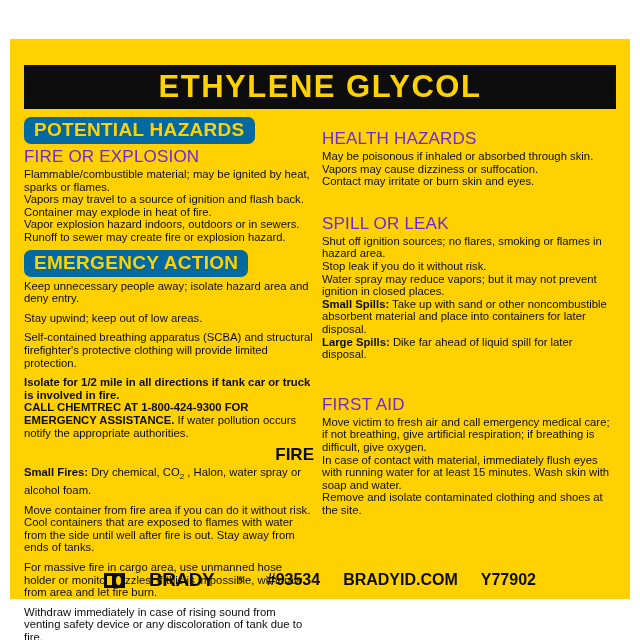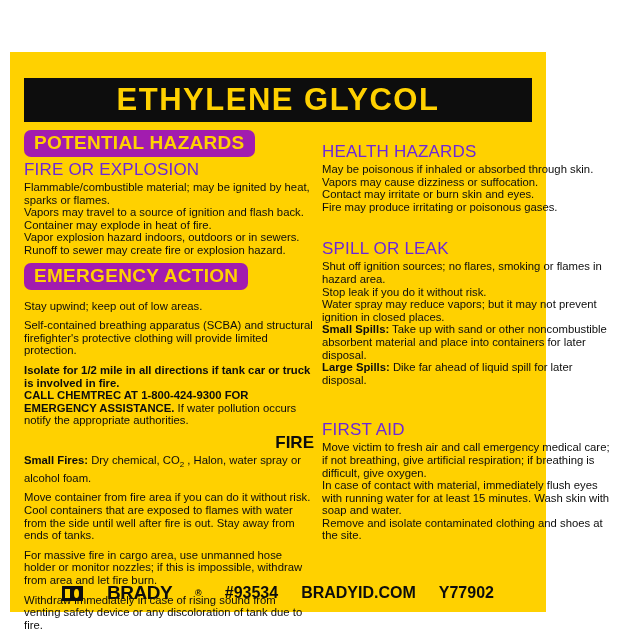--- a/index.html
+++ b/index.html
@@ -9,22 +9,22 @@
   }
   body {
     width: 640px;
     height: 640px;
     font-family: "Liberation Sans", sans-serif;
     overflow: hidden;
   }
   .placard {
     position: absolute;
     left: 10px;
-    top: 52px;
-    width: 536px;
+    top: 39px;
+    width: 620px;
     height: 560px;
     background: #FFD100;
     box-sizing: border-box;
   }
   .title-bar {
     position: absolute;
     left: 14px;
     top: 26px;
     right: 14px;
     height: 44px;
@@ -55,21 +55,21 @@
   .col-left {
     left: 14px;
     width: 290px;
   }
   .col-right {
     left: 312px;
     width: 294px;
   }
   .banner {
     display: inline-block;
-    background: #a21caf;
+    background: #0369a1;
     color: #FFD100;
     font-weight: bold;
     font-size: 19px;
     padding: 2px 10px 3px 10px;
     border-radius: 7px;
     letter-spacing: 0.3px;
     margin-bottom: 3px;
   }
   .sec-head {
     font-weight: normal;
@@ -174,20 +174,21 @@
         <p class="body">Flammable/combustible material; may be ignited by heat, sparks or flames.</p>
         <p class="body">Vapors may travel to a source of ignition and flash back.</p>
         <p class="body">Container may explode in heat of fire.</p>
         <p class="body">Vapor explosion hazard indoors, outdoors or in sewers.</p>
         <p class="body">Runoff to sewer may create fire or explosion hazard.</p>
       </div>
 
       <div class="banner">EMERGENCY ACTION</div>
 
       <div class="block">
+        <p class="body">Keep unnecessary people away; isolate hazard area and deny entry.</p>
         <p class="body gap">Stay upwind; keep out of low areas.</p>
         <p class="body gap">Self-contained breathing apparatus (SCBA) and structural firefighter's protective clothing will provide limited protection.</p>
         <p class="body gap b">Isolate for 1/2 mile in all directions if tank car or truck is involved in fire.</p>
         <p class="body"><span class="b">CALL CHEMTREC AT 1-800-424-9300 FOR EMERGENCY ASSISTANCE.</span><span> If water pollution occurs  notify the appropriate authorities.</span></p>
       </div>
 
       <div class="block">
         <div class="sec-head-center">FIRE</div>
         <p class="body"><span class="b">Small Fires:</span><span> Dry chemical, CO</span><span class="sub">2</span><span> , Halon, water spray or alcohol foam.</span></p>
         <p class="body gap">Move container from fire area if you can do it without risk.</p>
@@ -198,21 +199,20 @@
 
     </div>
 
     <div class="col col-right">
 
       <div class="block" style="margin-top:12px;">
         <div class="sec-head">HEALTH HAZARDS</div>
         <p class="body">May be poisonous if inhaled or absorbed through skin.</p>
         <p class="body">Vapors may cause dizziness or suffocation.</p>
         <p class="body">Contact may irritate or burn skin and eyes.</p>
-        <p class="body">Fire may produce irritating or poisonous gases.</p>
       </div>
 
       <div class="block" style="margin-top:26px;">
         <div class="sec-head">SPILL OR LEAK</div>
         <p class="body">Shut off ignition sources; no flares, smoking or flames in hazard area.</p>
         <p class="body">Stop leak if you do it without risk.</p>
         <p class="body">Water spray may reduce vapors; but it may not prevent ignition in closed places.</p>
         <p class="body"><span class="b">Small Spills:</span><span> Take up with sand or other noncombustible absorbent material and place into containers for later disposal.</span></p>
         <p class="body"><span class="b">Large Spills:</span><span> Dike far ahead of liquid spill for later disposal.</span></p>
       </div>

